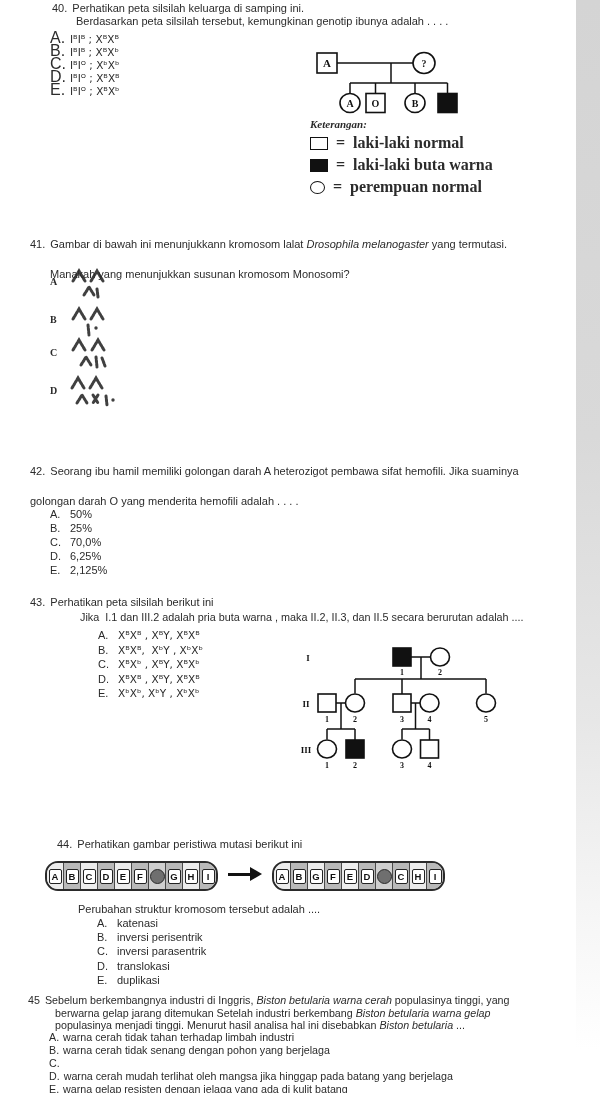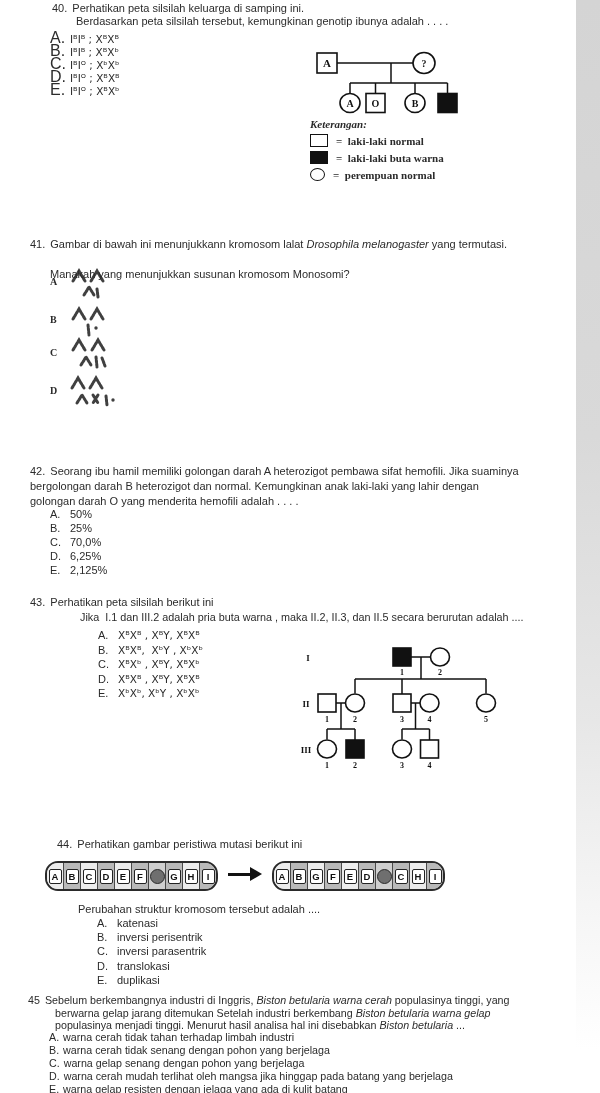--- a/index.html
+++ b/index.html
@@ -14,21 +14,21 @@
   .opt-label{flex:none;width:20px;}
   .qrow{display:flex;}
   .qnum{flex:none;margin-right:5px;}
   
   .legend-title{font-family:"Liberation Serif",serif;font-weight:bold;font-style:italic;font-size:11px;}
   .legend-row{display:flex;align-items:center;margin-top:4px;}
   .sym{flex:none;margin-right:8px;}
   .sym-square{width:16px;height:11px;border:1.7px solid #111;background:#fff;}
   .sym-square.filled{background:#111;}
   .sym-circle{width:13px;height:11px;border:1.7px solid #111;border-radius:50%;background:#fff;}
-  .legend-text{font-family:"Liberation Serif",serif;font-weight:bold;font-size:11px;white-space:pre;}
+  .legend-text{font-family:"Liberation Serif",serif;font-weight:bold;font-size:16px;white-space:pre;}
   
   .kary-label{font-family:"Liberation Serif",serif;font-weight:bold;font-size:10px;}
   .kary path{fill:none;stroke:#262626;stroke-width:3;stroke-linecap:round;stroke-dasharray:2.2 1.1;opacity:.88;}
   .kary circle{fill:#262626;opacity:.88;}
   
   .ped line, .ped polyline{stroke:#111;stroke-width:1.5;fill:none;}
   .ped rect{fill:#fff;stroke:#111;stroke-width:1.6;}
   .ped rect.filled{fill:#111;}
   .ped ellipse{fill:#fff;stroke:#111;stroke-width:1.6;}
   .ped text{font-family:"Liberation Serif",serif;font-weight:bold;fill:#111;}
@@ -162,21 +162,20 @@
     <path d="M9 28 L14 20 L19 28"></path>
     <path d="M25 20 L30 28 M30 20 L25 28"></path>
     <path d="M38 21 L39 30"></path>
     <circle cx="45" cy="25" r="1.7"></circle>
   </svg>
 
   <div class="abs t qrow" style="left:30px;top:464px;line-height:15px;">
     <span class="qnum">42.</span>
     <span>Seorang ibu hamil memiliki golongan darah A heterozigot pembawa sifat hemofili. Jika suaminya</span>
   </div>
-  <div class="abs t" style="left:30px;top:479px;line-height:15px;">bergolongan darah B heterozigot dan normal. Kemungkinan anak laki-laki yang lahir dengan</div>
   <div class="abs t" style="left:30px;top:494px;line-height:15px;">golongan darah O yang menderita hemofili adalah . . . .</div>
 
   <div class="abs t" style="left:50px;top:508px;">
     <div class="opt-row" style="height:14px;">
       <span class="opt-label">A.</span>
       <span>50%</span>
     </div>
     <div class="opt-row" style="height:14px;">
       <span class="opt-label">B.</span>
       <span>25%</span>
@@ -382,21 +381,20 @@
     <div class="opt-row" style="height:13px;">
       <span style="margin-right:4px;">A.</span>
       <span>warna cerah tidak tahan terhadap limbah industri</span>
     </div>
     <div class="opt-row" style="height:13px;">
       <span style="margin-right:4px;">B.</span>
       <span>warna cerah tidak senang dengan pohon yang berjelaga</span>
     </div>
     <div class="opt-row" style="height:13px;">
       <span style="margin-right:4px;">C.</span>
-      <span>warna gelap senang dengan pohon yang berjelaga</span>
     </div>
     <div class="opt-row" style="height:13px;">
       <span style="margin-right:4px;">D.</span>
       <span>warna cerah mudah terlihat oleh mangsa jika hinggap pada batang yang berjelaga</span>
     </div>
     <div class="opt-row" style="height:13px;">
       <span style="margin-right:4px;">E.</span>
       <span>warna gelap resisten dengan jelaga yang ada di kulit batang</span>
     </div>
   </div>

